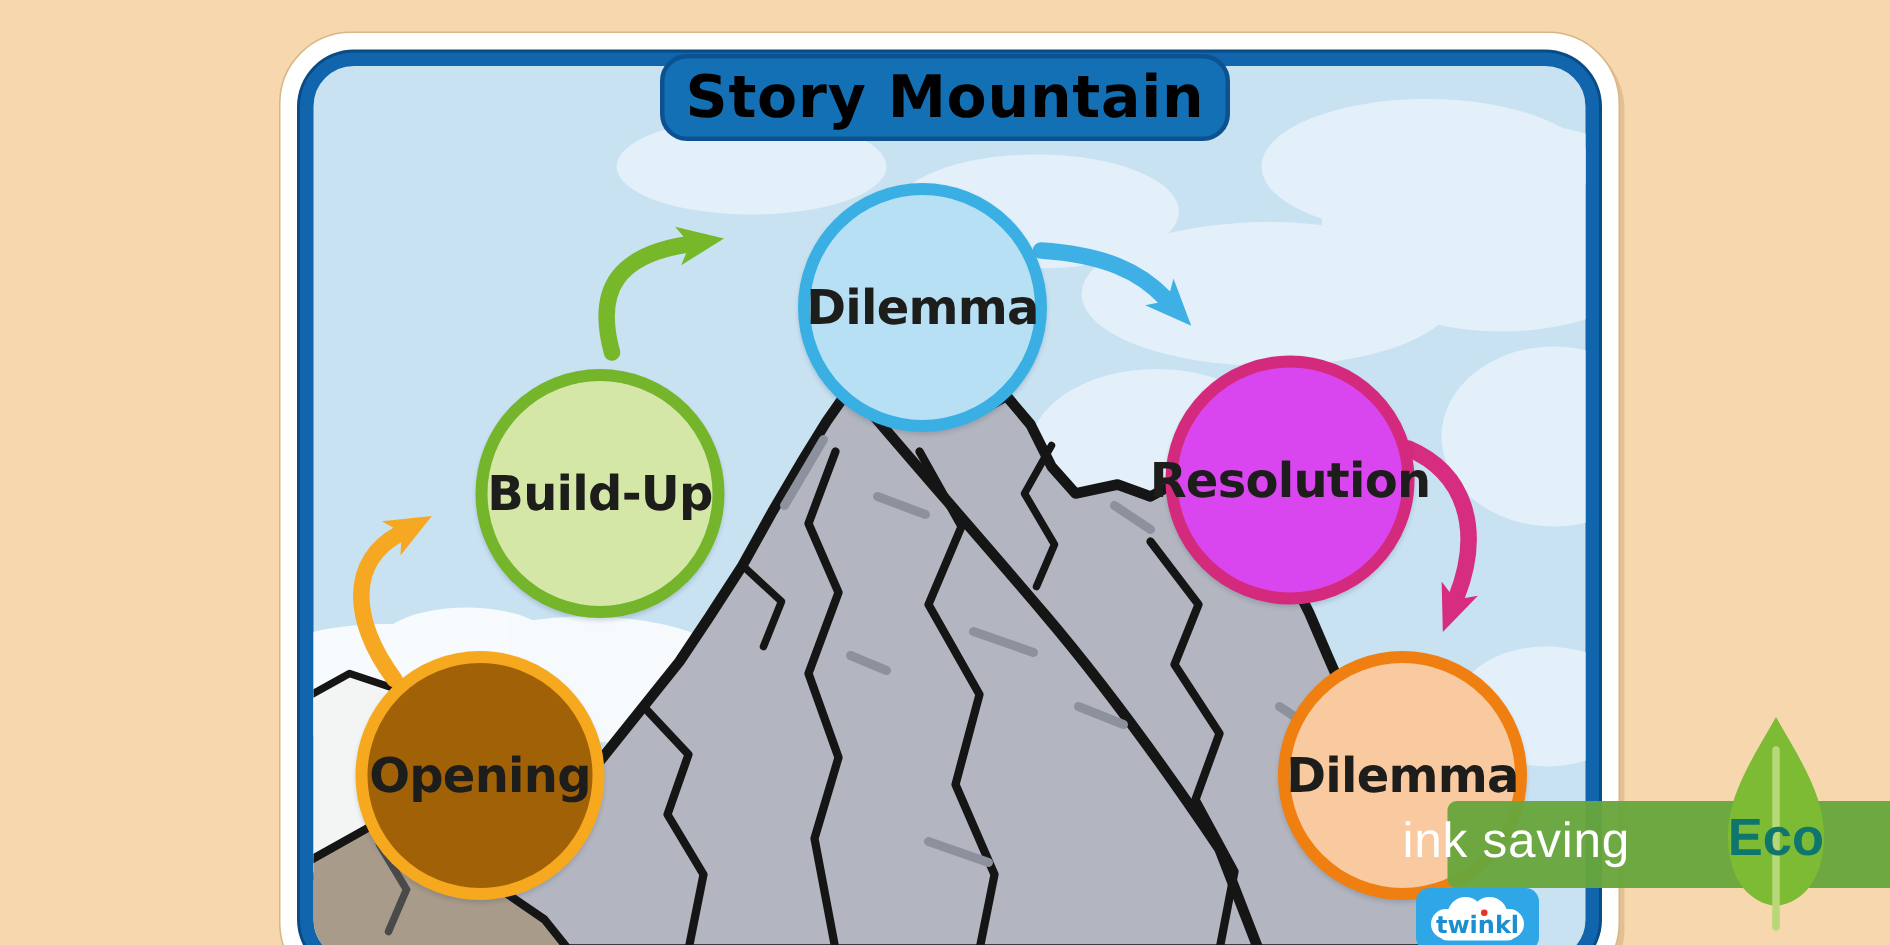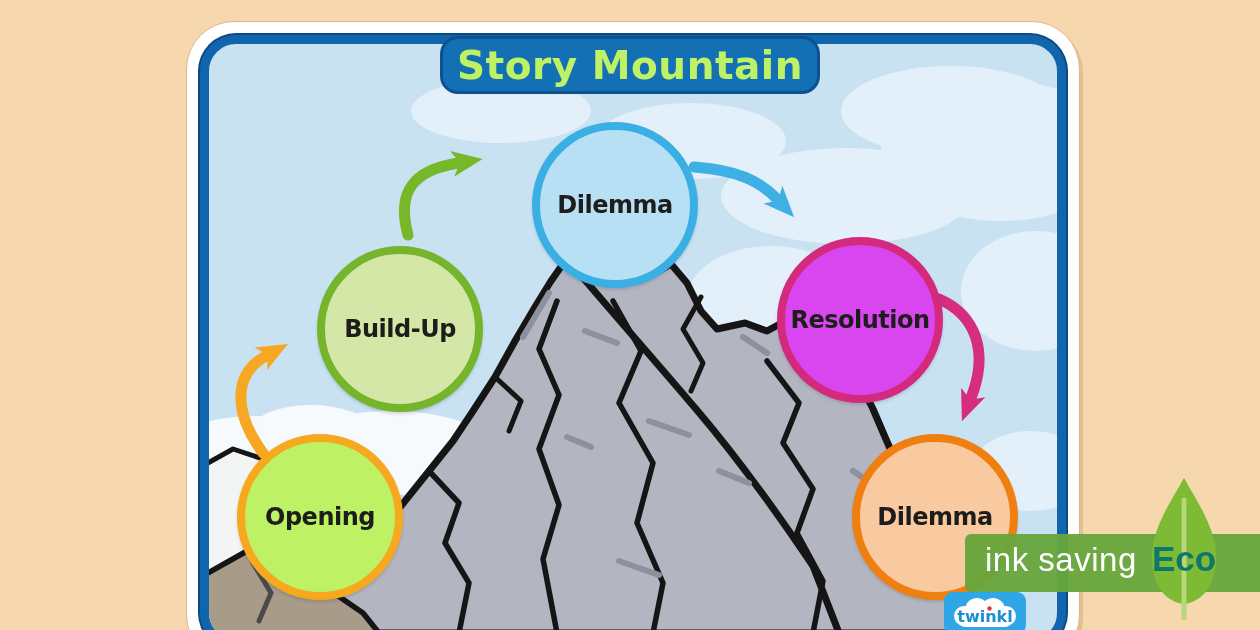--- a/index.html
+++ b/index.html
@@ -22,43 +22,43 @@
   }
   .scene{position:absolute;left:-208px;top:-43px;width:1260px;height:630px;}
   
   .title-banner{
     position:absolute;left:440px;top:36px;width:380px;height:58px;
     background:#1470b5;border:3px solid #0d5290;border-radius:18px;
     display:flex;align-items:center;justify-content:center;box-sizing:border-box;
     z-index:6;
   }
   .title-banner span{
-    color:#bef264;font-size:39px;font-weight:800;letter-spacing:.5px;
+    color:#000000;font-size:39px;font-weight:800;letter-spacing:.5px;
     white-space:nowrap;
   }
   
   .stage{
     position:absolute;width:150px;height:150px;border-radius:50%;
     border:8px solid;display:flex;align-items:center;justify-content:center;
     z-index:5;box-shadow:0 2px 3px rgba(40,60,90,.18);
   }
-  .stage span{font-size:24px;font-weight:700;color:#1d1d1b;letter-spacing:-.5px;white-space:nowrap;}
-  .c-opening   {left:237px;top:434px;background:#bef264;border-color:#f6a81f;}
+  .stage span{font-size:32px;font-weight:700;color:#1d1d1b;letter-spacing:-.5px;white-space:nowrap;}
+  .c-opening   {left:237px;top:434px;background:#a16207;border-color:#f6a81f;}
   .c-buildup   {left:317px;top:246px;background:#d5e7a6;border-color:#74b52b;}
   .c-dilemma   {left:532px;top:122px;background:#b7e0f5;border-color:#3aafe4;}
   .c-resolution{left:777px;top:237px;background:#d946ef;border-color:#d42a7d;}
   .c-closing   {left:852px;top:434px;background:#f9c9a0;border-color:#ef7f10;}
   
   .arrows{position:absolute;left:0;top:0;width:1260px;height:630px;z-index:4;pointer-events:none;}
   .eco-banner{
     position:absolute;left:965px;top:534px;width:295px;height:58px;
     background:rgba(104,165,60,.96);border-radius:6px 0 0 6px;z-index:9;
   }
   .ink-saving{
-    position:absolute;left:985px;top:541px;z-index:10;
+    position:absolute;left:935px;top:541px;z-index:10;
     color:#ffffff;font-size:33px;font-family:"Liberation Sans",sans-serif;letter-spacing:.5px;
   }
   .eco-word{
     position:absolute;left:1138px;top:539px;width:92px;text-align:center;z-index:11;
     color:#0f766e;font-size:35px;font-weight:700;font-family:"Liberation Sans",sans-serif;
   }
   .leaf-svg{position:absolute;left:1138px;top:470px;z-index:10;}
   .twinkl-logo{position:absolute;left:944px;top:592px;z-index:8;}
 </style>
 </head>

